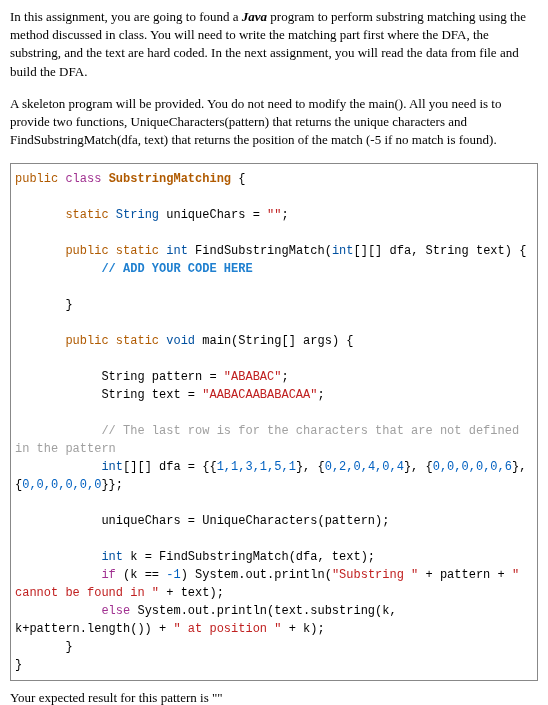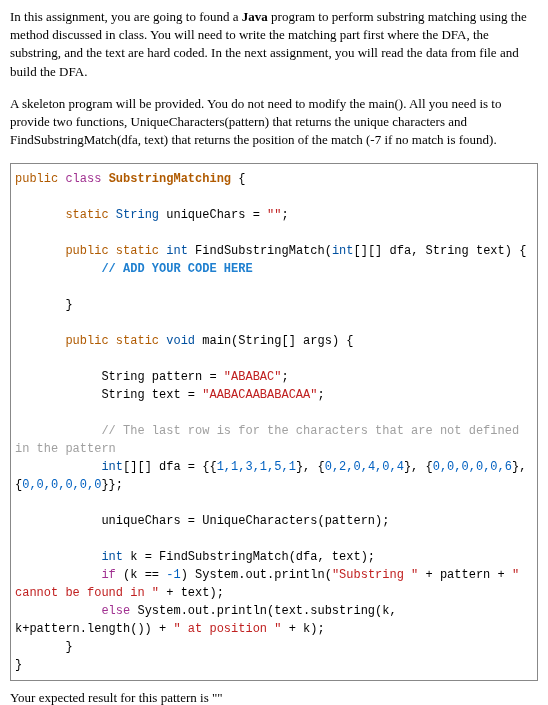--- a/index.html
+++ b/index.html
@@ -14,20 +14,21 @@
       color: #000;
       background: #fff;
       padding: 8px 10px;
       line-height: 1.4;
     }
     .para {
       margin-bottom: 14px;
     }
     .bold {
       font-weight: bold;
+      font-style: italic;
     }
     .code-box {
       border: 1px solid #888;
       padding: 6px 4px;
       font-family: 'Courier New', monospace;
       font-size: 12px;
       line-height: 1.5;
       margin-bottom: 8px;
       white-space: pre-wrap;
       word-wrap: break-word;
@@ -42,21 +43,21 @@
     .todo { color: #2080d0; font-weight: bold; }
   </style>
 </head>
 <body>
 
 <div class="para">
   <span>In this assignment, you are going to found a </span><span class="bold">Java</span><span> program to perform substring matching using the method discussed in class. You will need to write the matching part first where the DFA, the substring, and the text are hard coded. In the next assignment, you will read the data from file and build the DFA.</span>
 </div>
 
 <div class="para">
-  <span>A skeleton program will be provided. You do not need to modify the main(). All you need is to provide two functions, UniqueCharacters(pattern) that returns the unique characters and FindSubstringMatch(dfa, text) that returns the position of the match (-7 if no match is found).</span>
+  <span>A skeleton program will be provided. You do not need to modify the main(). All you need is to provide two functions, UniqueCharacters(pattern) that returns the unique characters and FindSubstringMatch(dfa, text) that returns the position of the match (-5 if no match is found).</span>
 </div>
 
 <div class="code-box"><span class="kw-vis">public</span> <span class="kw-flow">class</span> <span class="classname">SubstringMatching</span><span> {</span>
 
        <span class="kw-vis">static</span> <span class="kw-type">String</span><span> uniqueChars = </span><span class="str">""</span><span>;</span>
 
        <span class="kw-vis">public</span> <span class="kw-vis">static</span> <span class="kw-type">int</span><span> FindSubstringMatch(</span><span class="kw-type">int</span><span>[][] dfa, String text) {</span>
             <span class="todo">// ADD YOUR CODE HERE</span>
 
        <span>}</span>

